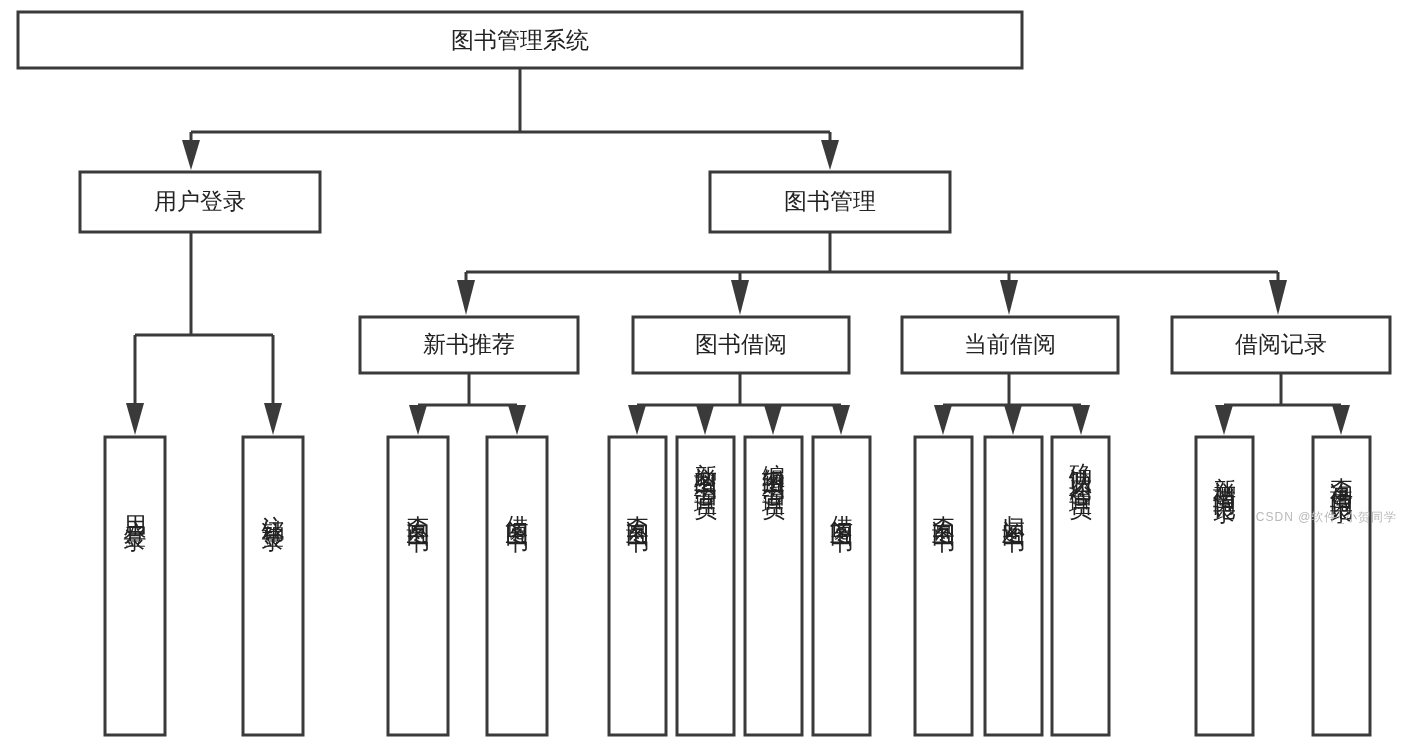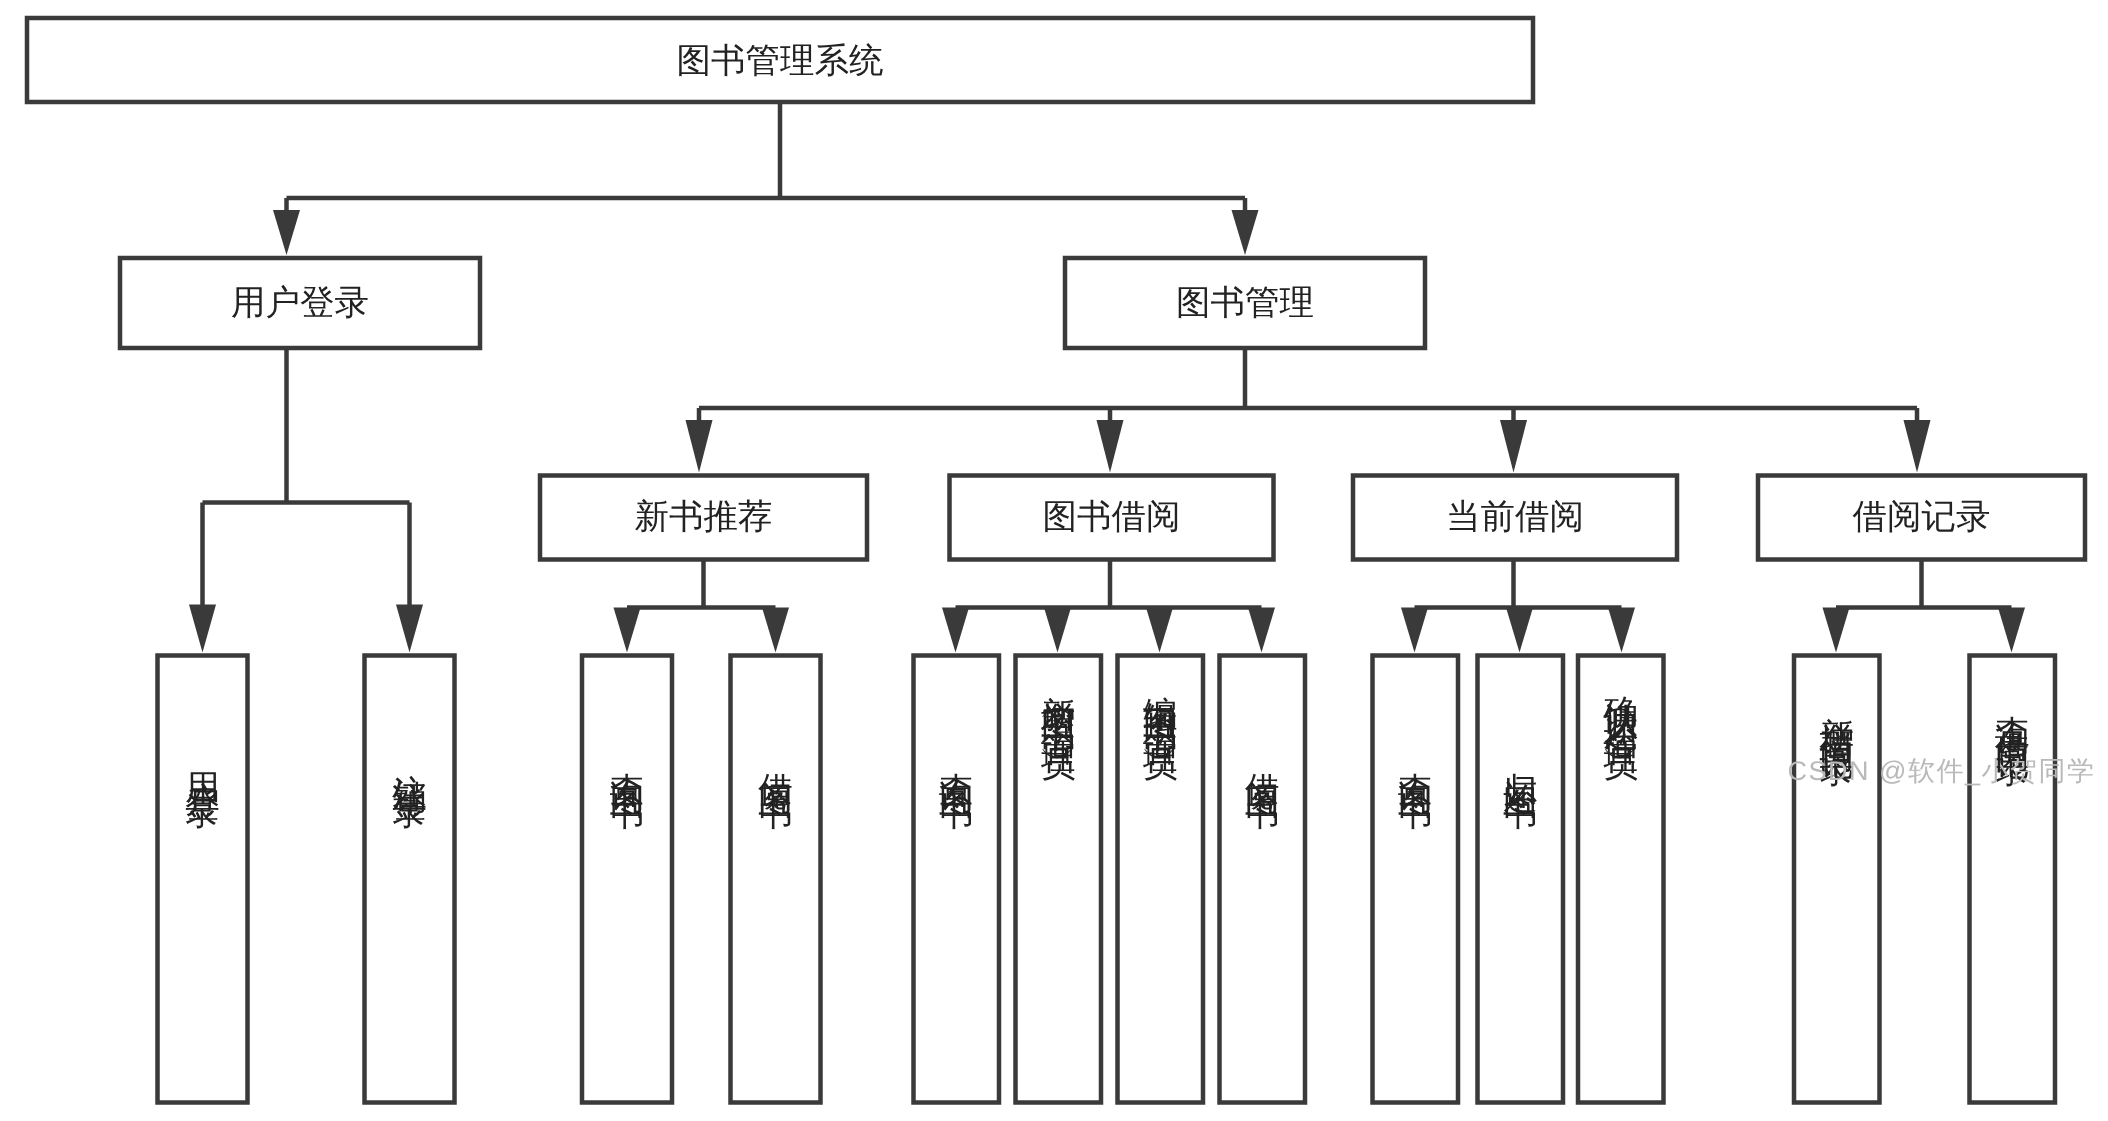--- a/index.html
+++ b/index.html
@@ -63,21 +63,21 @@
     display: flex;
     align-items: flex-start;
     justify-content: center;
     pointer-events: none;
   }
   .watermark {
     position: absolute;
     right: 8px;
     bottom: 4px;
     font-family: "Liberation Sans", "DejaVu Sans", sans-serif;
-    font-size: 18px;
+    font-size: 12px;
     color: #b9b9b9;
     letter-spacing: 1px;
     white-space: nowrap;
   }
 </style>
 </head>
 <body>
 
 <div id="diagram-root">
 

